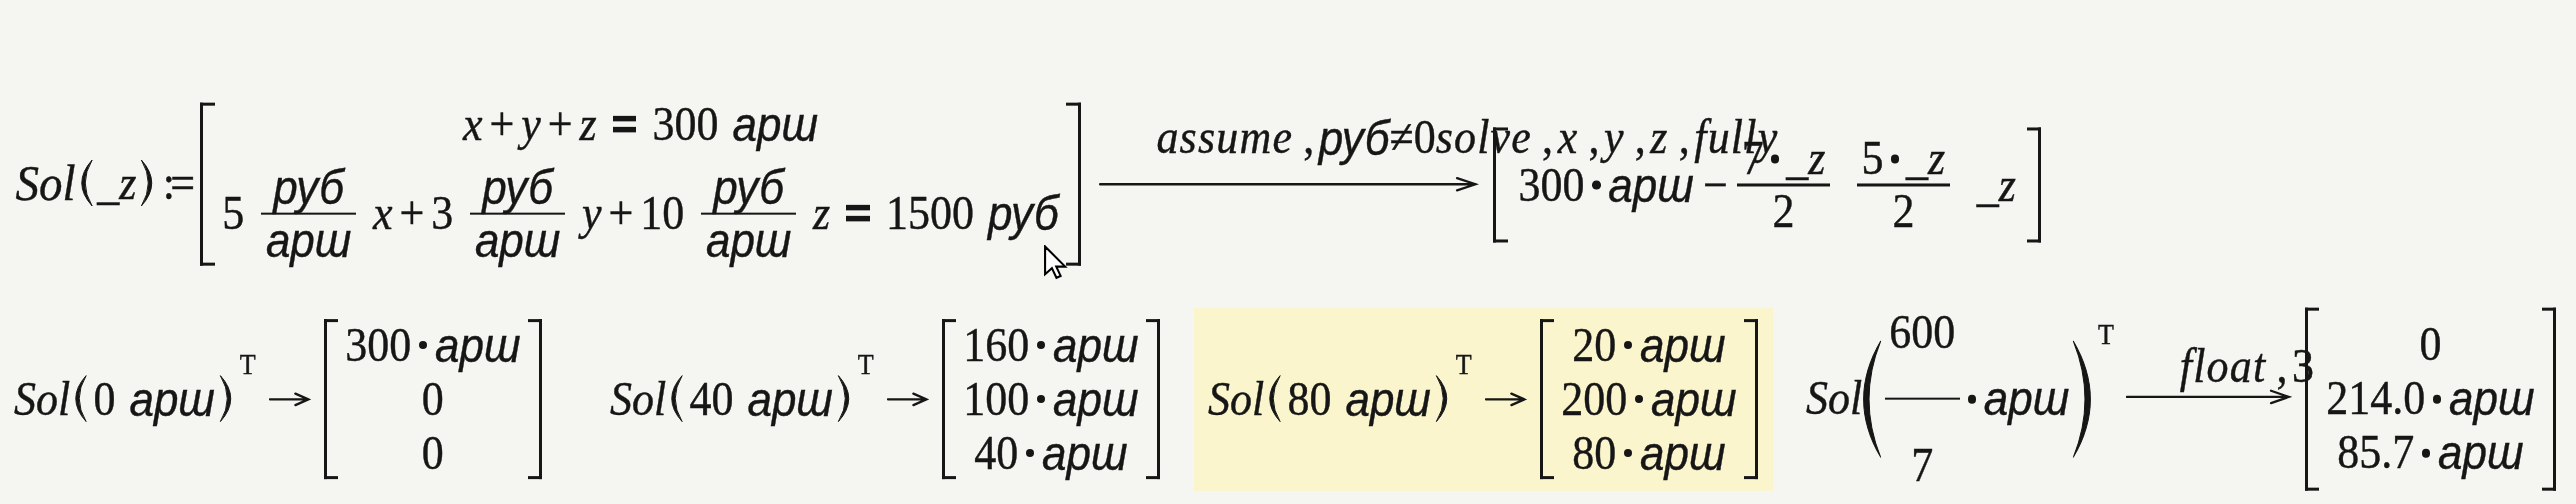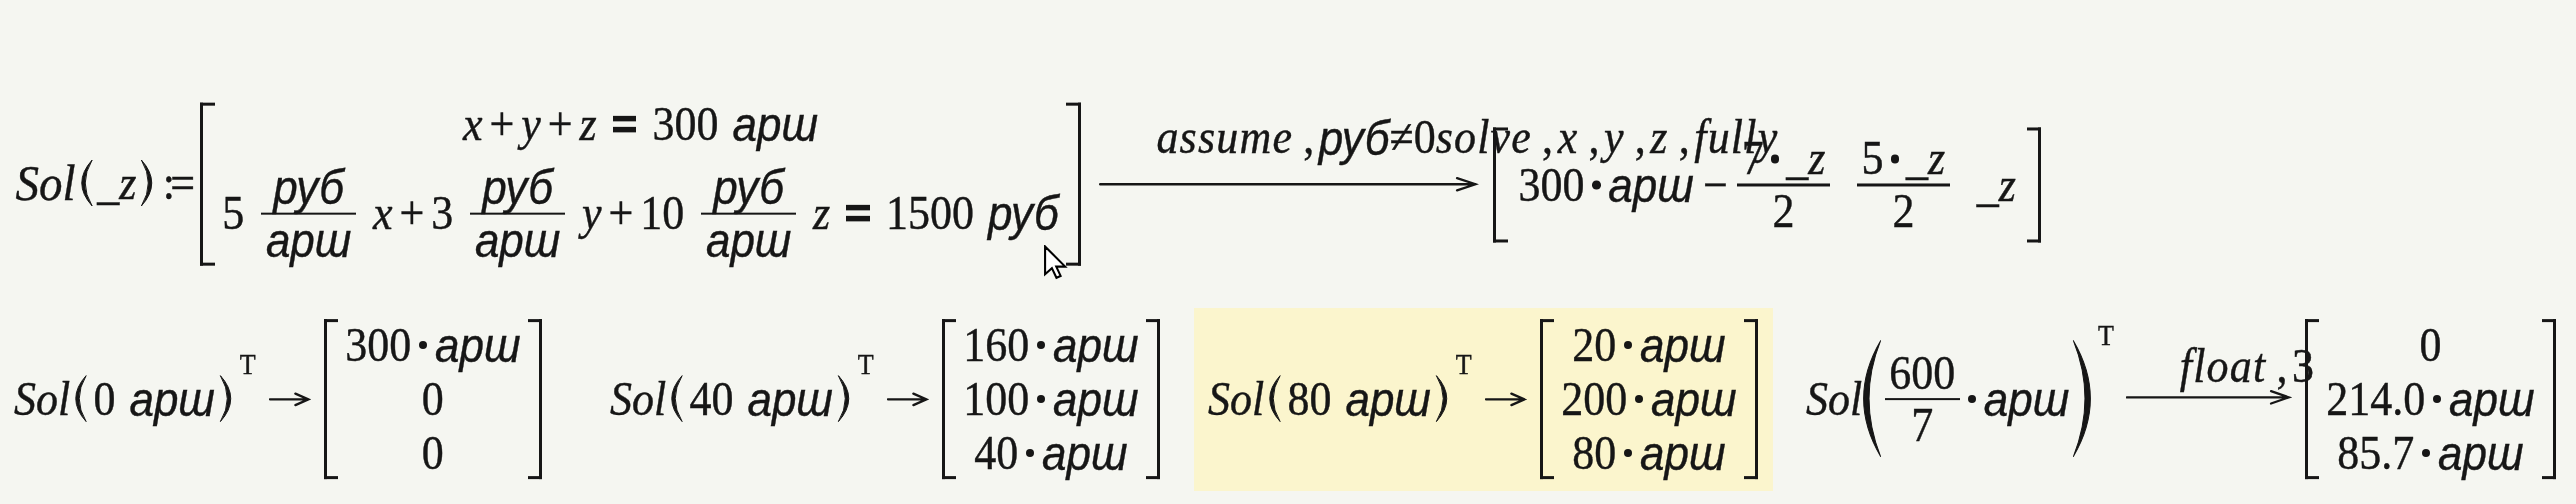--- a/index.html
+++ b/index.html
@@ -297,21 +297,21 @@
       </div>
     </div>
     <div class="mxr"></div>
   </div>
 
   <div class="region cy" style="left:1806px; top:399px;">
     <span class="t it">Sol</span>
     <svg class="paren" width="21" height="119" viewBox="0 0 27 154">
       <path d="M24 2 Q-20 77 24 152 Q-6 77 24 2 Z" fill="currentColor" stroke="currentColor" stroke-width="1.3" stroke-linejoin="round"></path>
     </svg>
-    <span class="frac" style="margin:0 0 0 1.5px;">
+    <span class="frac" style="margin:0 0 0 1.5px;gap:40px;">
       <span class="fnum">
           <span class="t">600</span>
         </span>
       <span class="fbar"></span>
       <span class="fden">
           <span class="t">7</span>
         </span>
     </span>
     <span class="dot"></span>
     <span class="t un" style="margin-right:1.5px;">арш</span>

